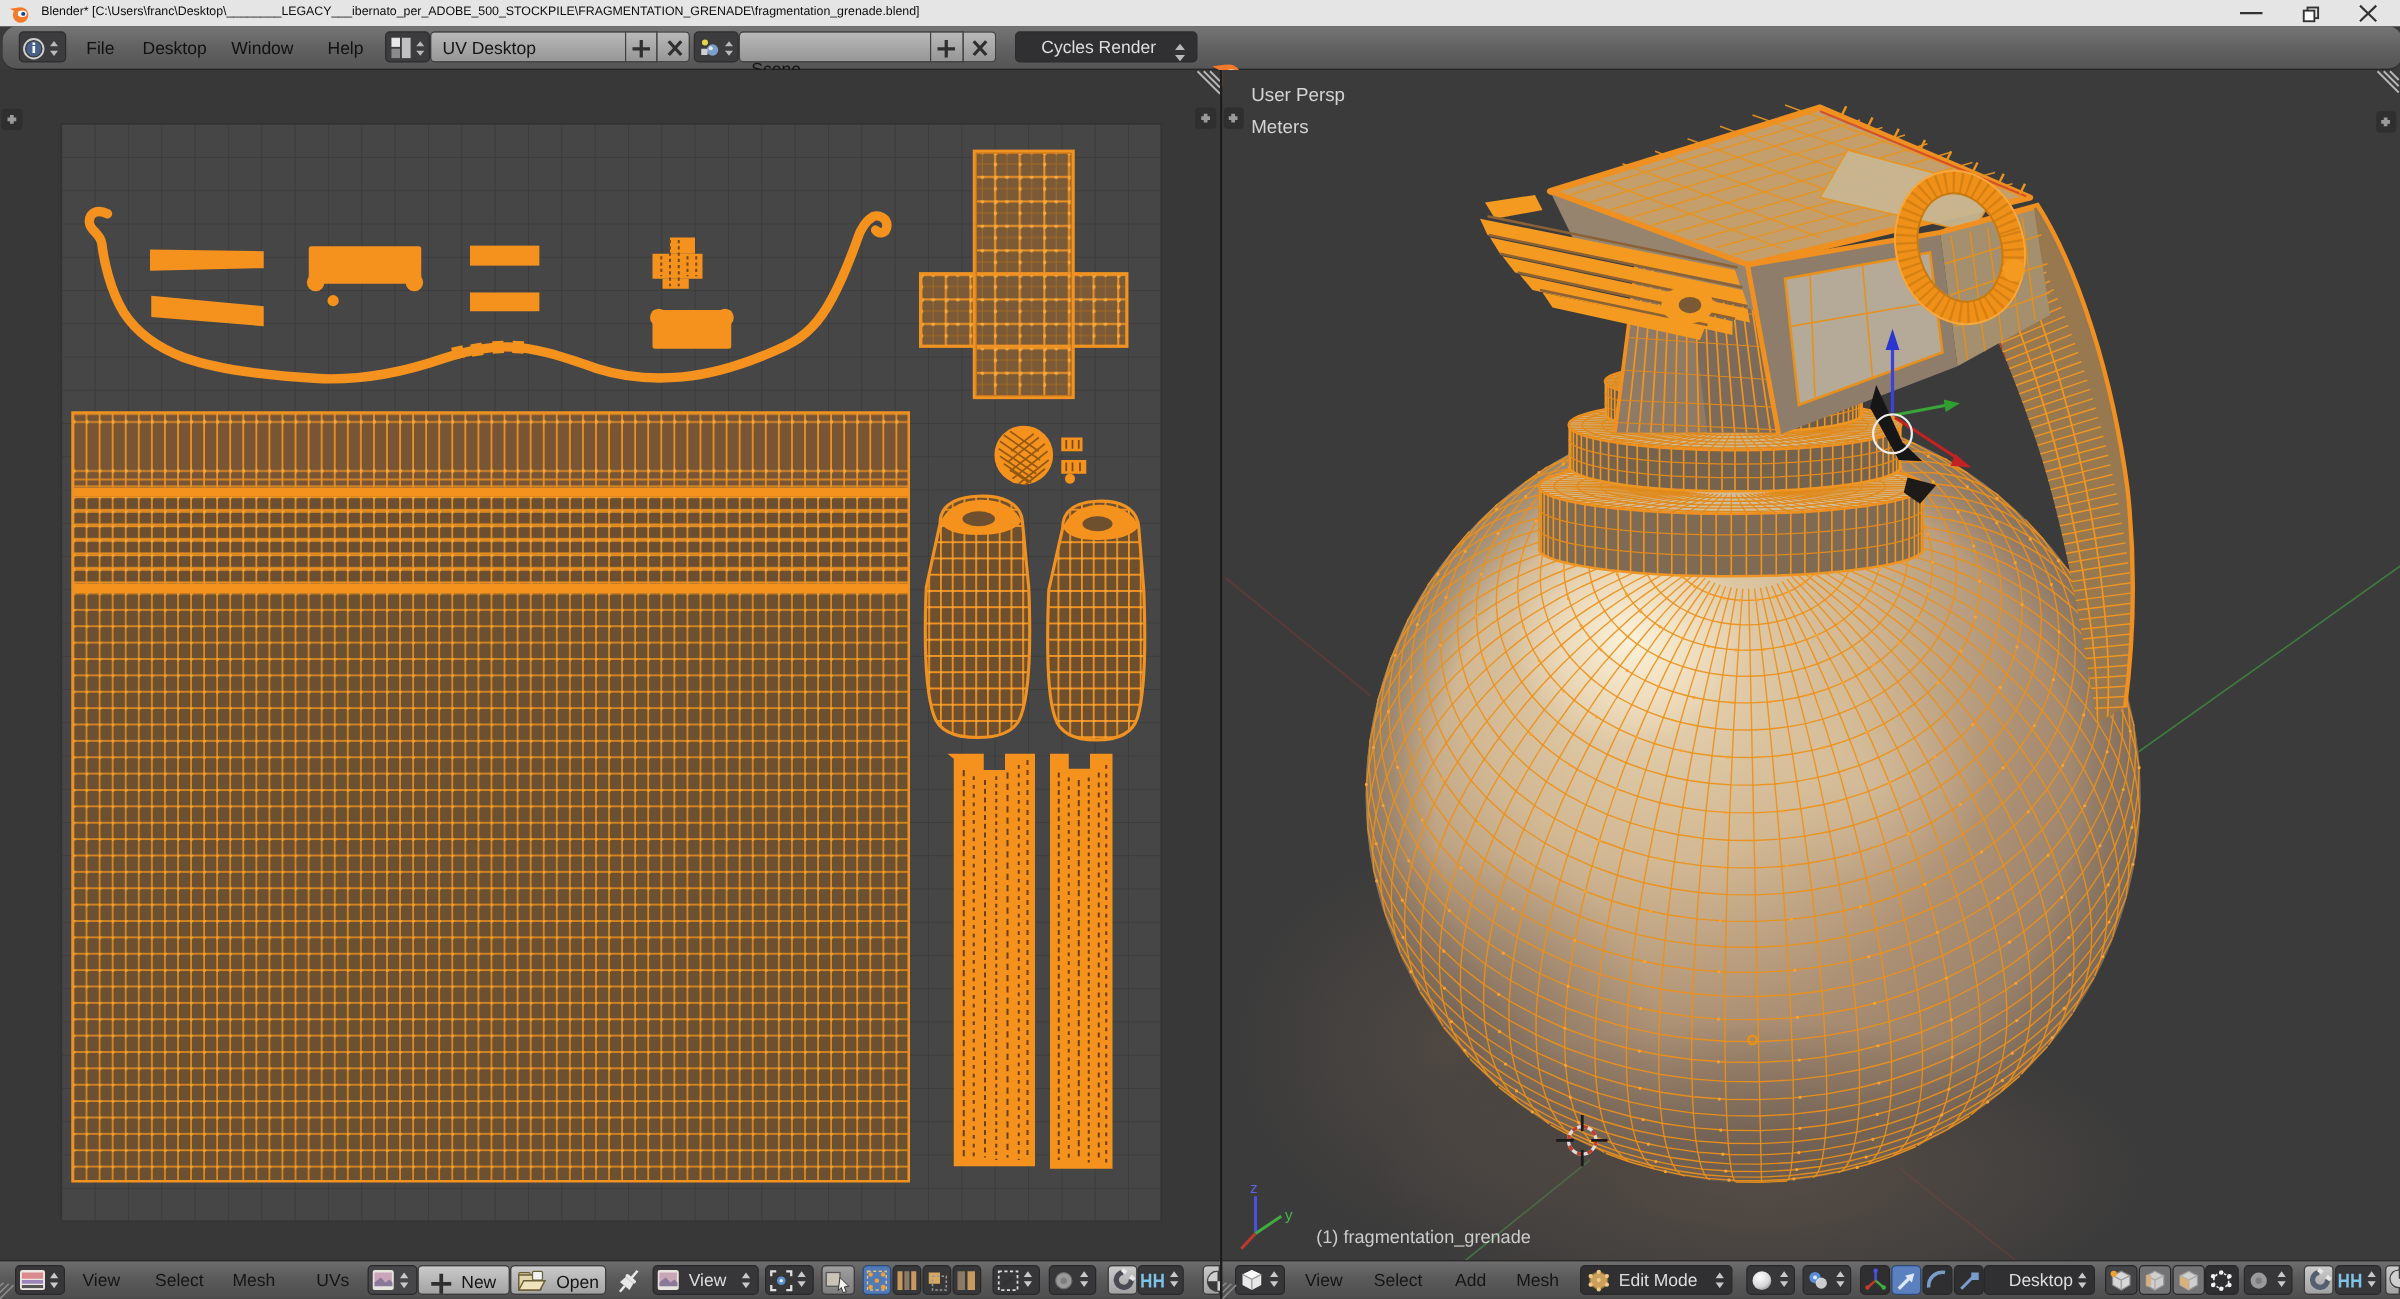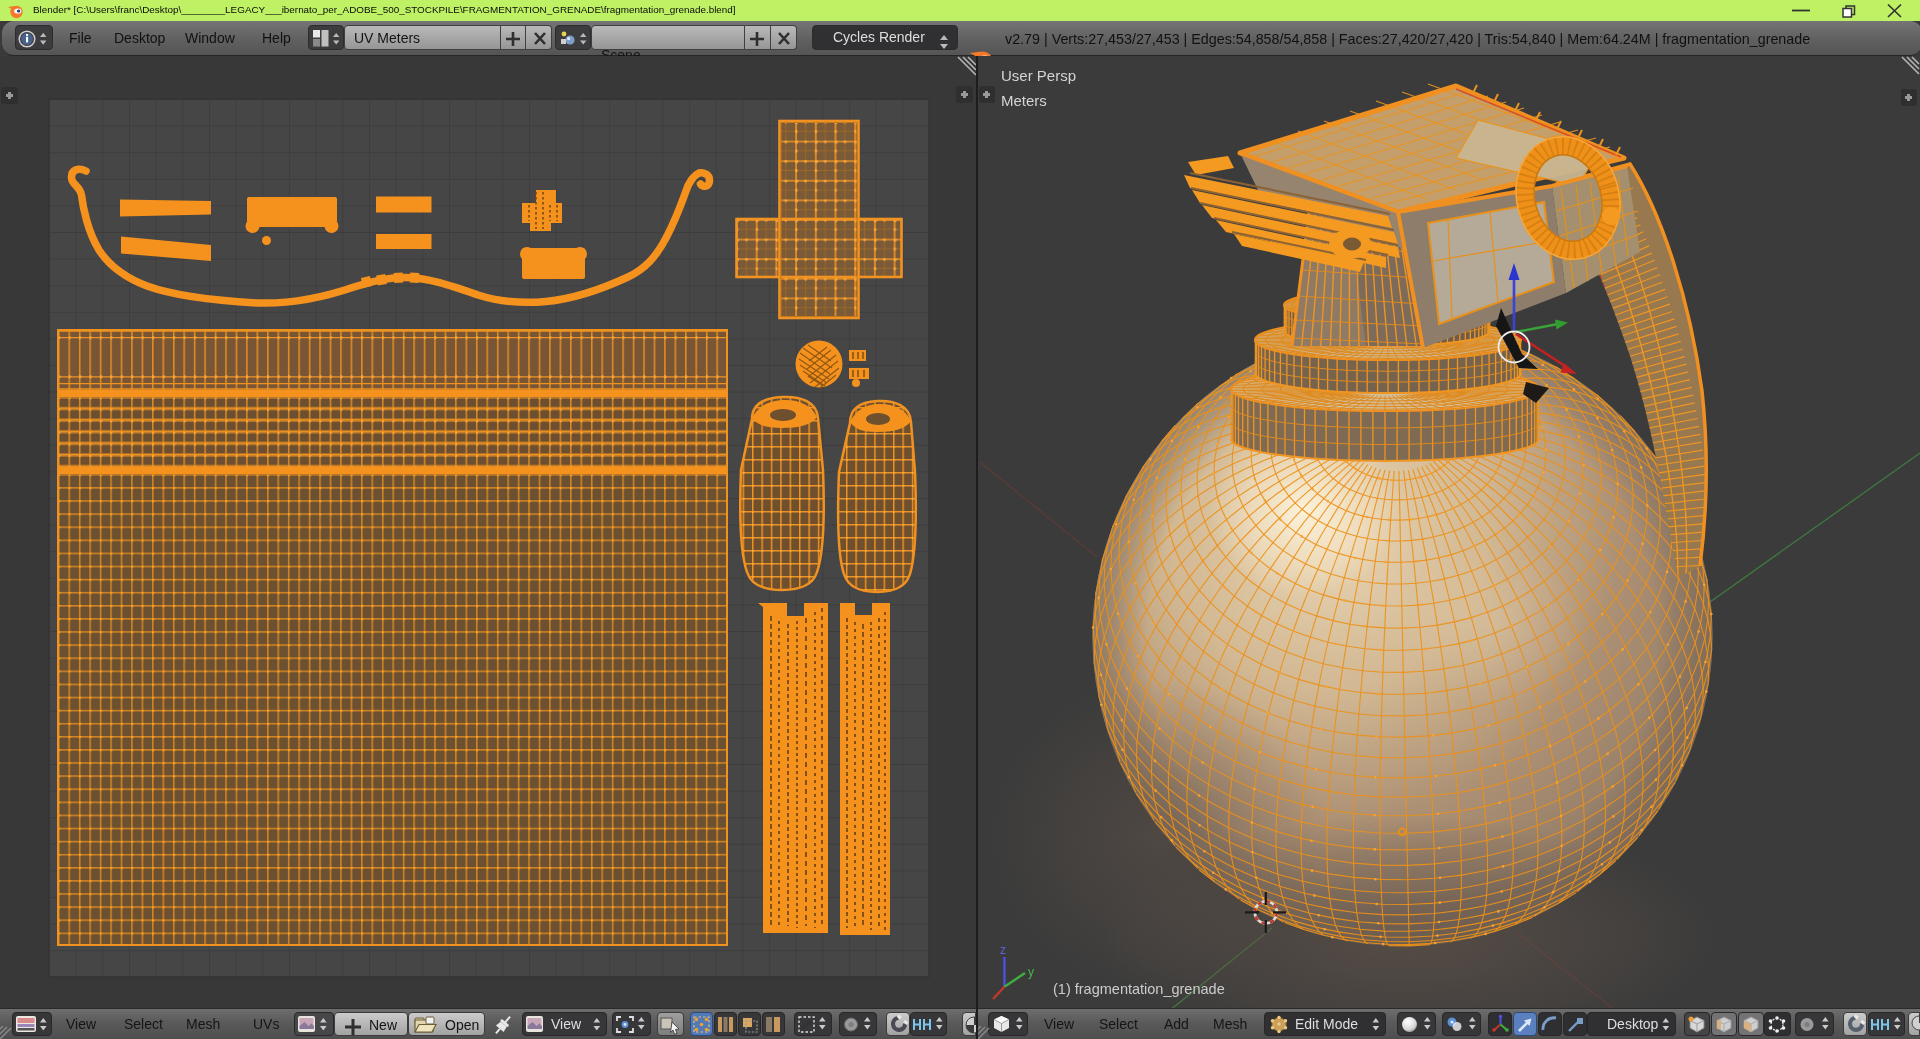--- a/index.html
+++ b/index.html
@@ -1,18 +1,18 @@
 <!DOCTYPE html>
 <html><head><meta charset="utf-8">
 <style>
 html,body{margin:0;padding:0;width:1920px;height:1039px;overflow:hidden;background:#3a3a3a;
 font-family:"Liberation Sans",sans-serif;-webkit-font-smoothing:antialiased;}
 *{box-sizing:border-box;}
 .abs{position:absolute;}
-#titlebar{position:absolute;left:0;top:0;width:1920px;height:21px;background:#bef264;}
+#titlebar{position:absolute;left:0;top:0;width:1920px;height:21px;background:#e5e5e5;}
 #titlebar .ttext{position:absolute;left:33px;top:4px;font-size:9.9px;color:#0b0b0b;letter-spacing:0px;}
 #menubar{position:absolute;left:2px;top:21px;width:1920px;height:35px;
 background:linear-gradient(#757575,#606060 55%,#555555);border-bottom:1px solid #262626;border-radius:12px;}
 .mtext{position:absolute;top:9px;font-size:14px;color:#111;}
 .dkbox{position:absolute;top:4px;height:25px;background:#3c3c3e;border-radius:4px;border:1px solid #2c2c2c;}
 .ltfield{position:absolute;top:4px;height:25px;background:linear-gradient(#b9b9b9,#969696);border:1px solid #3f3f3f;color:#141414;font-size:14px;}
 #uvedit{position:absolute;left:0;top:56px;width:976px;height:952px;background:#383838;}
 #divider{position:absolute;left:976px;top:56px;width:2px;height:983px;background:#1d1d1d;}
 #view3d{position:absolute;left:978px;top:56px;width:942px;height:952px;background:#3b3b3b;}
 #hdrL{position:absolute;left:0;top:1008px;width:976px;height:31px;
@@ -53,21 +53,21 @@
  <div class="mtext" style="left:112px">Desktop</div>
  <div class="mtext" style="left:183px">Window</div>
  <div class="mtext" style="left:260px">Help</div>
  <div class="dkbox" style="left:306px;width:36px;"></div>
  <svg class="abs" style="left:311px;top:9px" width="28" height="18" viewBox="0 0 28 18">
   <rect x="0" y="0" width="7" height="7.5" fill="#e8e8e8"></rect>
       <rect x="0" y="9" width="7" height="7.5" fill="#8a8a8a"></rect>
   <rect x="8.5" y="0" width="7" height="16.5" fill="#c0c0c0"></rect>
   <path d="M20,7 l3.2,-4 l3.2,4 Z M20,10.5 l3.2,4 l3.2,-4 Z" fill="#b9b9b9"></path>
  </svg>
- <div class="ltfield" style="left:342px;width:157px;border-radius:4px 0 0 4px;padding:4px 0 0 9px;">UV Meters</div>
+ <div class="ltfield" style="left:342px;width:157px;border-radius:4px 0 0 4px;padding:4px 0 0 9px;">UV Desktop</div>
  <div class="ltfield" style="left:499px;width:25px;border-left:none;"></div>
  <div class="ltfield" style="left:524px;width:26px;border-left:none;border-radius:0 4px 4px 0;"></div>
  <svg class="abs" style="left:502px;top:9px" width="46" height="18" viewBox="0 0 46 18">
   <path d="M9,2 v14 M2,9 h14" stroke="#2f2f2f" stroke-width="2.6"></path>
   <path d="M31,3 l10,11 M41,3 l-10,11" stroke="#2f2f2f" stroke-width="2.6"></path>
  </svg>
  <div class="dkbox" style="left:553px;width:36px;"></div>
  <svg class="abs" style="left:558px;top:9px" width="28" height="18" viewBox="0 0 28 18">
   <circle cx="4" cy="4" r="2.4" fill="#e8d44c"></circle>
   <circle cx="10" cy="10" r="4.6" fill="#7d9ec9"></circle>
@@ -86,21 +86,20 @@
  <div class="wtext" style="left:831px;top:8px">Cycles Render</div>
  <svg class="abs" style="left:936px;top:13px" width="12" height="17" viewBox="0 0 12 17">
   <path d="M2,6 l4,-5 l4,5 Z M2,10 l4,5 l4,-5 Z" fill="#b9b9b9"></path>
  </svg>
  <svg class="abs" style="left:967px;top:26px" width="26" height="26" viewBox="0 0 26 26">
   <circle cx="14" cy="14" r="9.5" fill="#f4792b"></circle>
   <ellipse cx="16" cy="12.5" rx="5.6" ry="4" fill="#fff"></ellipse>
   <ellipse cx="17.2" cy="12.7" rx="2.6" ry="2.2" fill="#1b3c8c"></ellipse>
   <path d="M1,6 L12,4.5 L8,10 Z" fill="#f4792b"></path>
  </svg>
- <div class="mtext" style="left:1003px;font-size:14.3px;top:10px">v2.79 | Verts:27,453/27,453 | Edges:54,858/54,858 | Faces:27,420/27,420 | Tris:54,840 | Mem:64.24M | fragmentation_grenade</div>
 </div>
 <div id="uvedit">
 <svg width="977" height="952" viewBox="0 0 977 952">
 <defs>
  <pattern id="grid" width="26.67" height="26.6" patternUnits="userSpaceOnUse" x="49" y="43">
    <rect width="26.67" height="26.6" fill="#464646"></rect>
    <path d="M0,0 H26.67 M0,0 V26.6" stroke="#3a3a3a" stroke-width="1.3" fill="none"></path>
  </pattern>
  <pattern id="pA" width="10.45" height="60" patternUnits="userSpaceOnUse" x="58" y="274">
    <rect width="10.45" height="60" fill="#775535"></rect>

